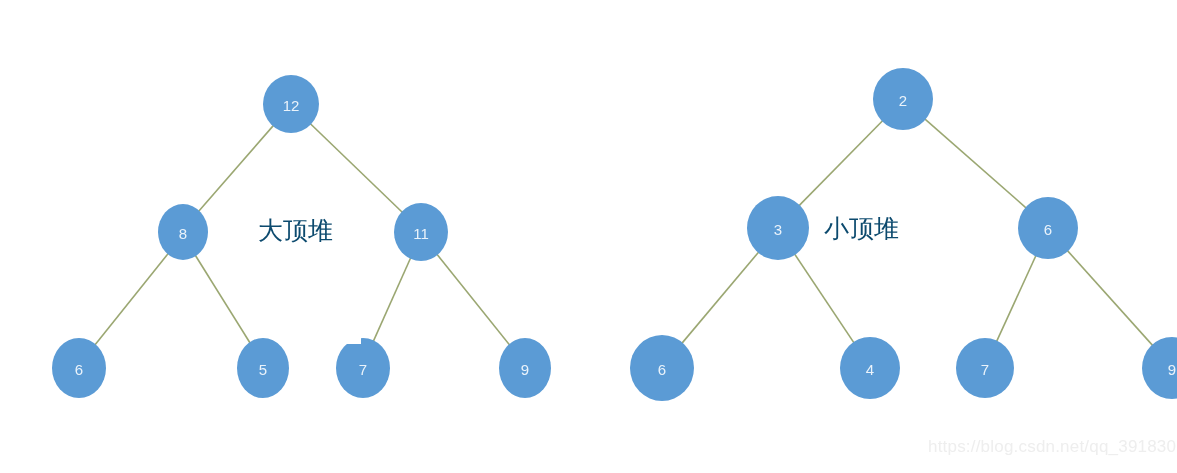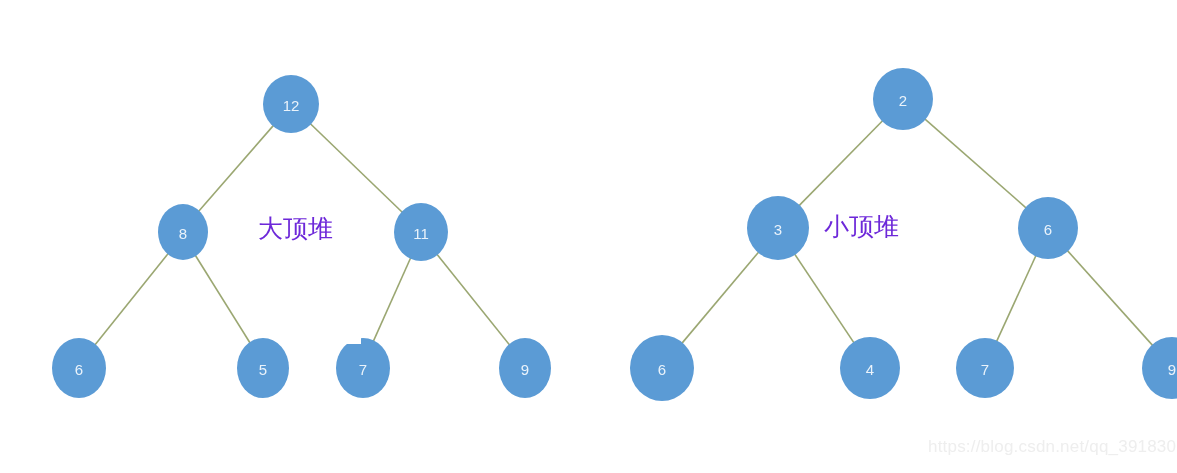--- a/index.html
+++ b/index.html
@@ -41,22 +41,22 @@
   .node-text {
     fill: #eaf3fb;
     font-family: "Liberation Sans", "DejaVu Sans", sans-serif;
     font-size: 15px;
     text-anchor: middle;
     dominant-baseline: central;
     pointer-events: none;
   }
   .heap-label {
     position: absolute;
-    color: #6d28d9;
-    font-family: Liberation Mono, monospace;
+    color: #0c4a6e;
+    font-family: Liberation Sans, sans-serif;
     font-size: 25px;
     line-height: 1;
     white-space: nowrap;
     letter-spacing: 0px;
   }
   #label-max-heap { left: 258px; top: 218px; }
   #label-min-heap { left: 824px; top: 216px; }
   .artifact-patch {
     position: absolute;
     background: #ffffff;

